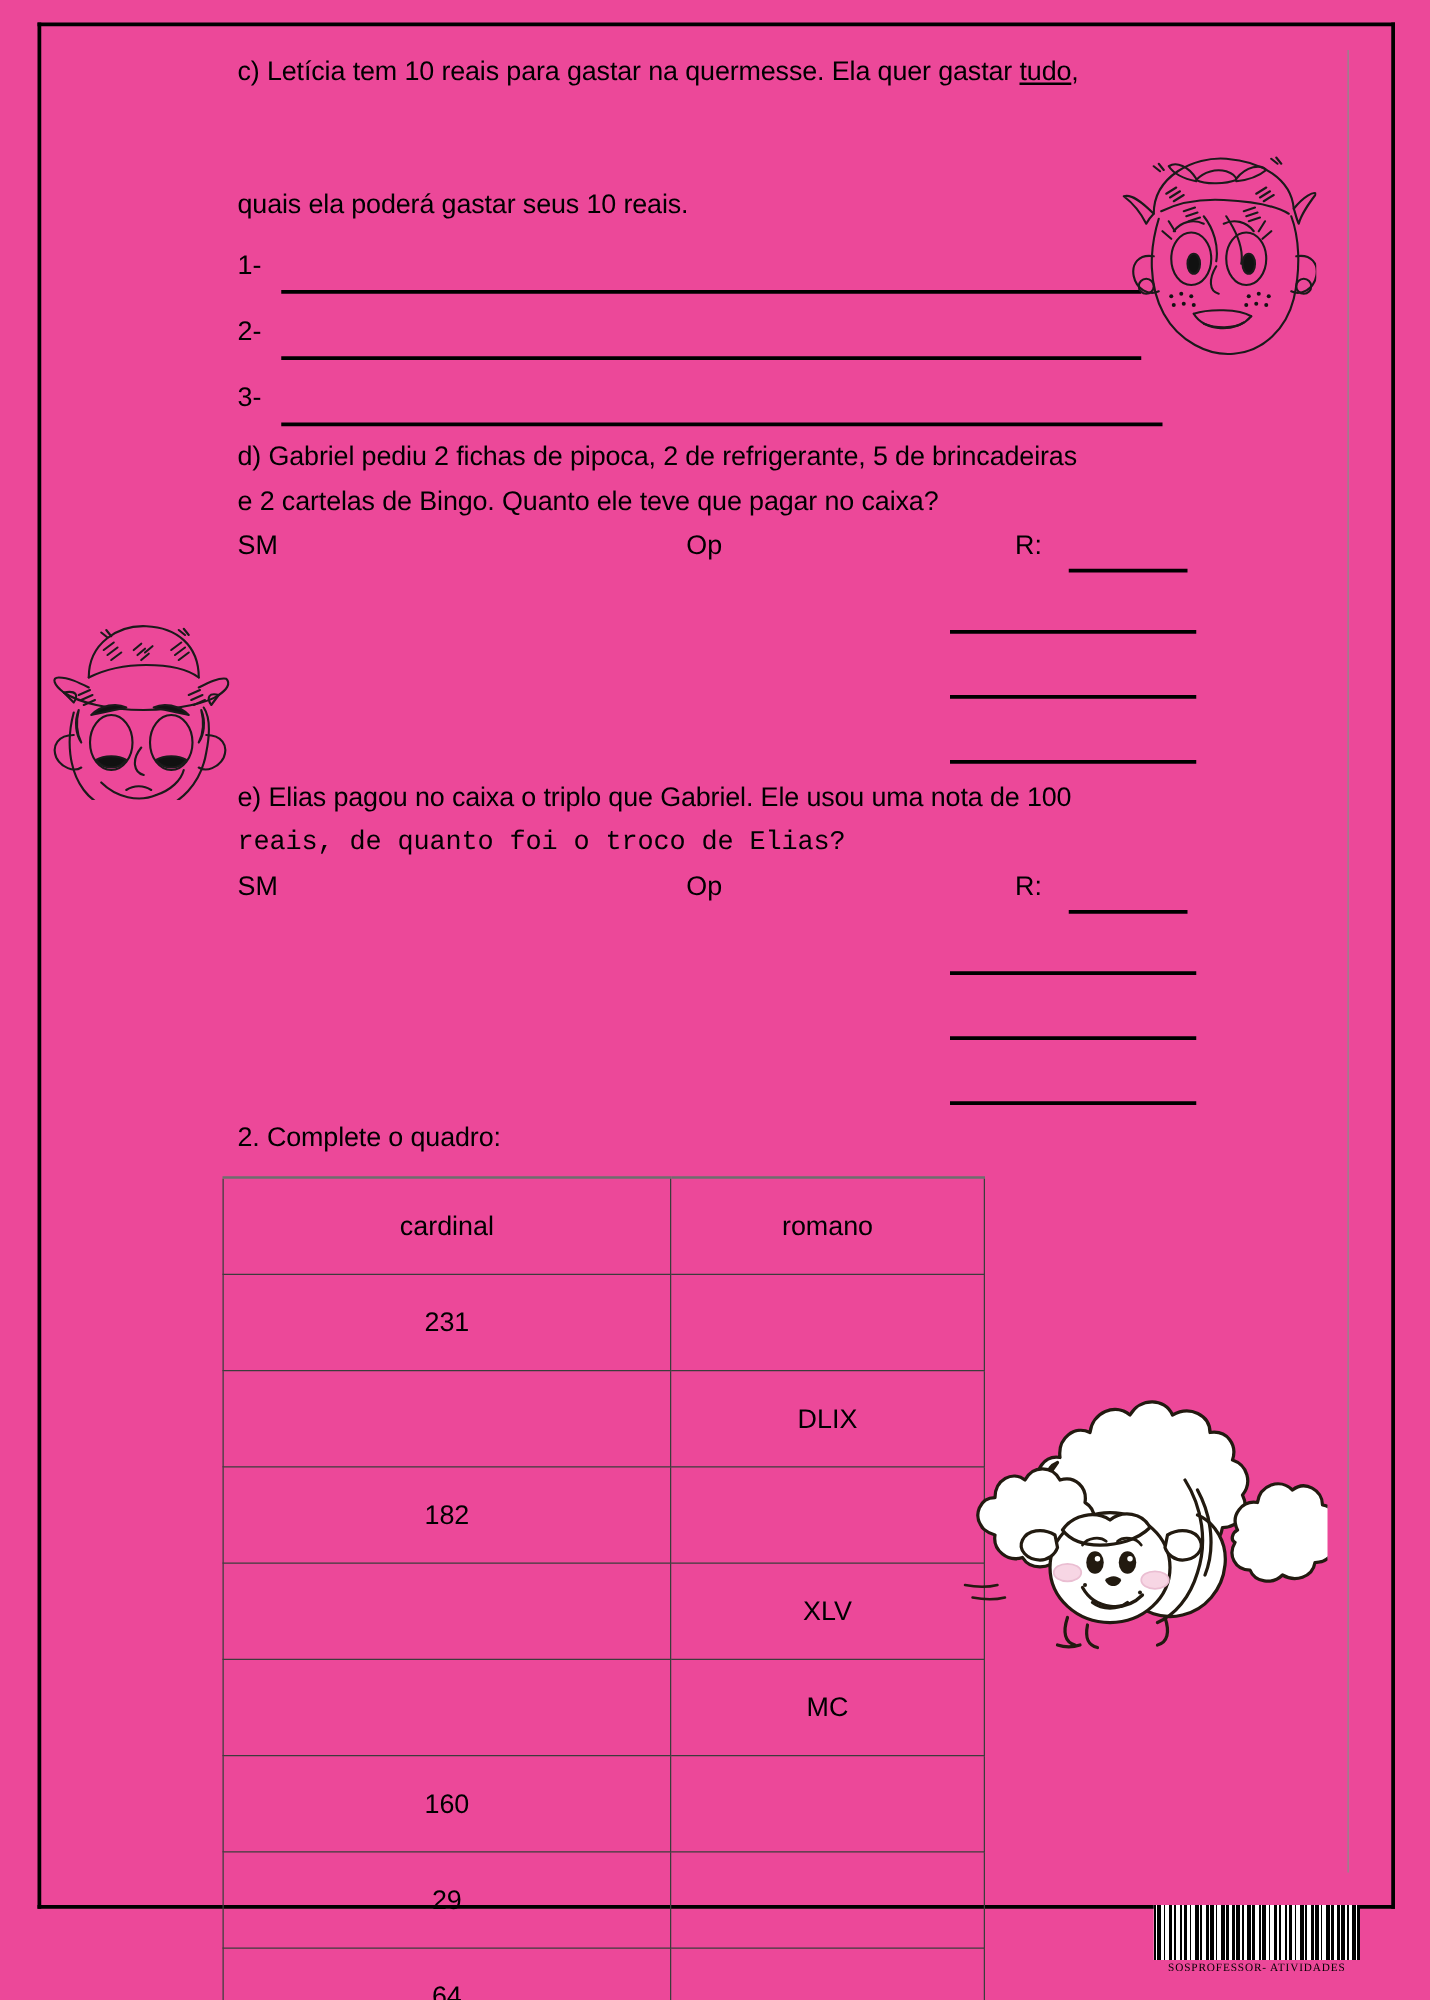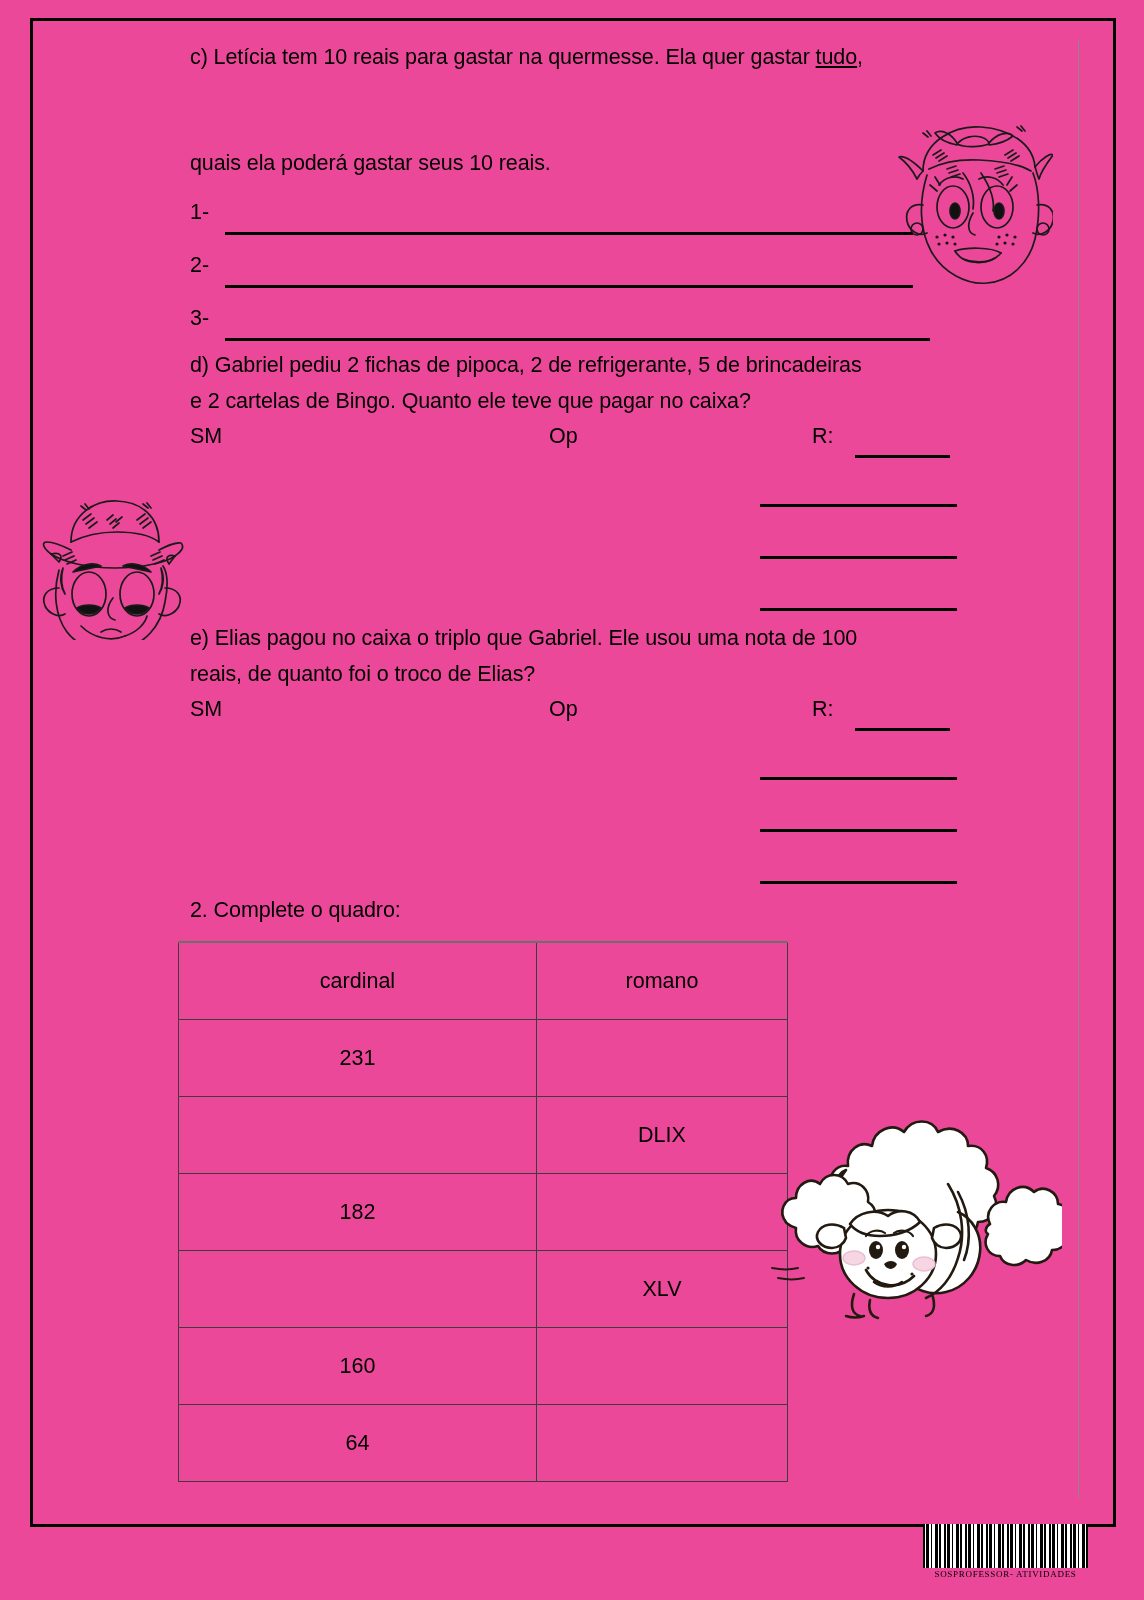--- a/index.html
+++ b/index.html
@@ -258,21 +258,21 @@
 
       <path d="M80 106 C72 116 74 126 82 128"></path>
 
       <path d="M48 134 C60 146 78 150 92 144"></path>
       <path d="M92 144 C104 140 112 132 114 124"></path>
       <path d="M68 140 C74 136 82 136 88 140"></path>
     </g>
   </svg>
 
   <div class="para" style="left:190px; top:628px;">e) Elias pagou no caixa o triplo que Gabriel. Ele usou uma nota de 100</div>
-  <div class="para" style="left:190px; top:664px;">reais, de quanto foi o troco de Elias?</div>
+  <div class="para" style="left:190px; top:664px;font-family:Liberation Mono, monospace;">reais, de quanto foi o troco de Elias?</div>
 
   <div class="label" style="left:190px; top:697px;">SM</div>
   <div class="label" style="left:549px; top:697px;">Op</div>
   <div class="label" style="left:812px; top:697px;">R:</div>
   <div class="rule rule-thick" style="left:855px; top:728px; width:95px;"></div>
 
   <div class="rule rule-thick" style="left:760px; top:777px; width:197px;"></div>
   <div class="rule rule-thick" style="left:760px; top:829px; width:197px;"></div>
   <div class="rule rule-thick" style="left:760px; top:881px; width:197px;"></div>
 
@@ -294,21 +294,29 @@
       </tr>
       <tr>
         <td class="col-card">182</td>
         <td class="col-rom"></td>
       </tr>
       <tr>
         <td class="col-card"></td>
         <td class="col-rom">XLV</td>
       </tr>
       <tr>
+        <td class="col-card"></td>
+        <td class="col-rom">MC</td>
+      </tr>
+      <tr>
         <td class="col-card">160</td>
+        <td class="col-rom"></td>
+      </tr>
+      <tr>
+        <td class="col-card">29</td>
         <td class="col-rom"></td>
       </tr>
       <tr>
         <td class="col-card">64</td>
         <td class="col-rom"></td>
       </tr>
     </tbody>
   </table>
 
   <svg class="art" style="left:762px; top:1072px;" width="300" height="250" viewBox="0 0 300 250">

